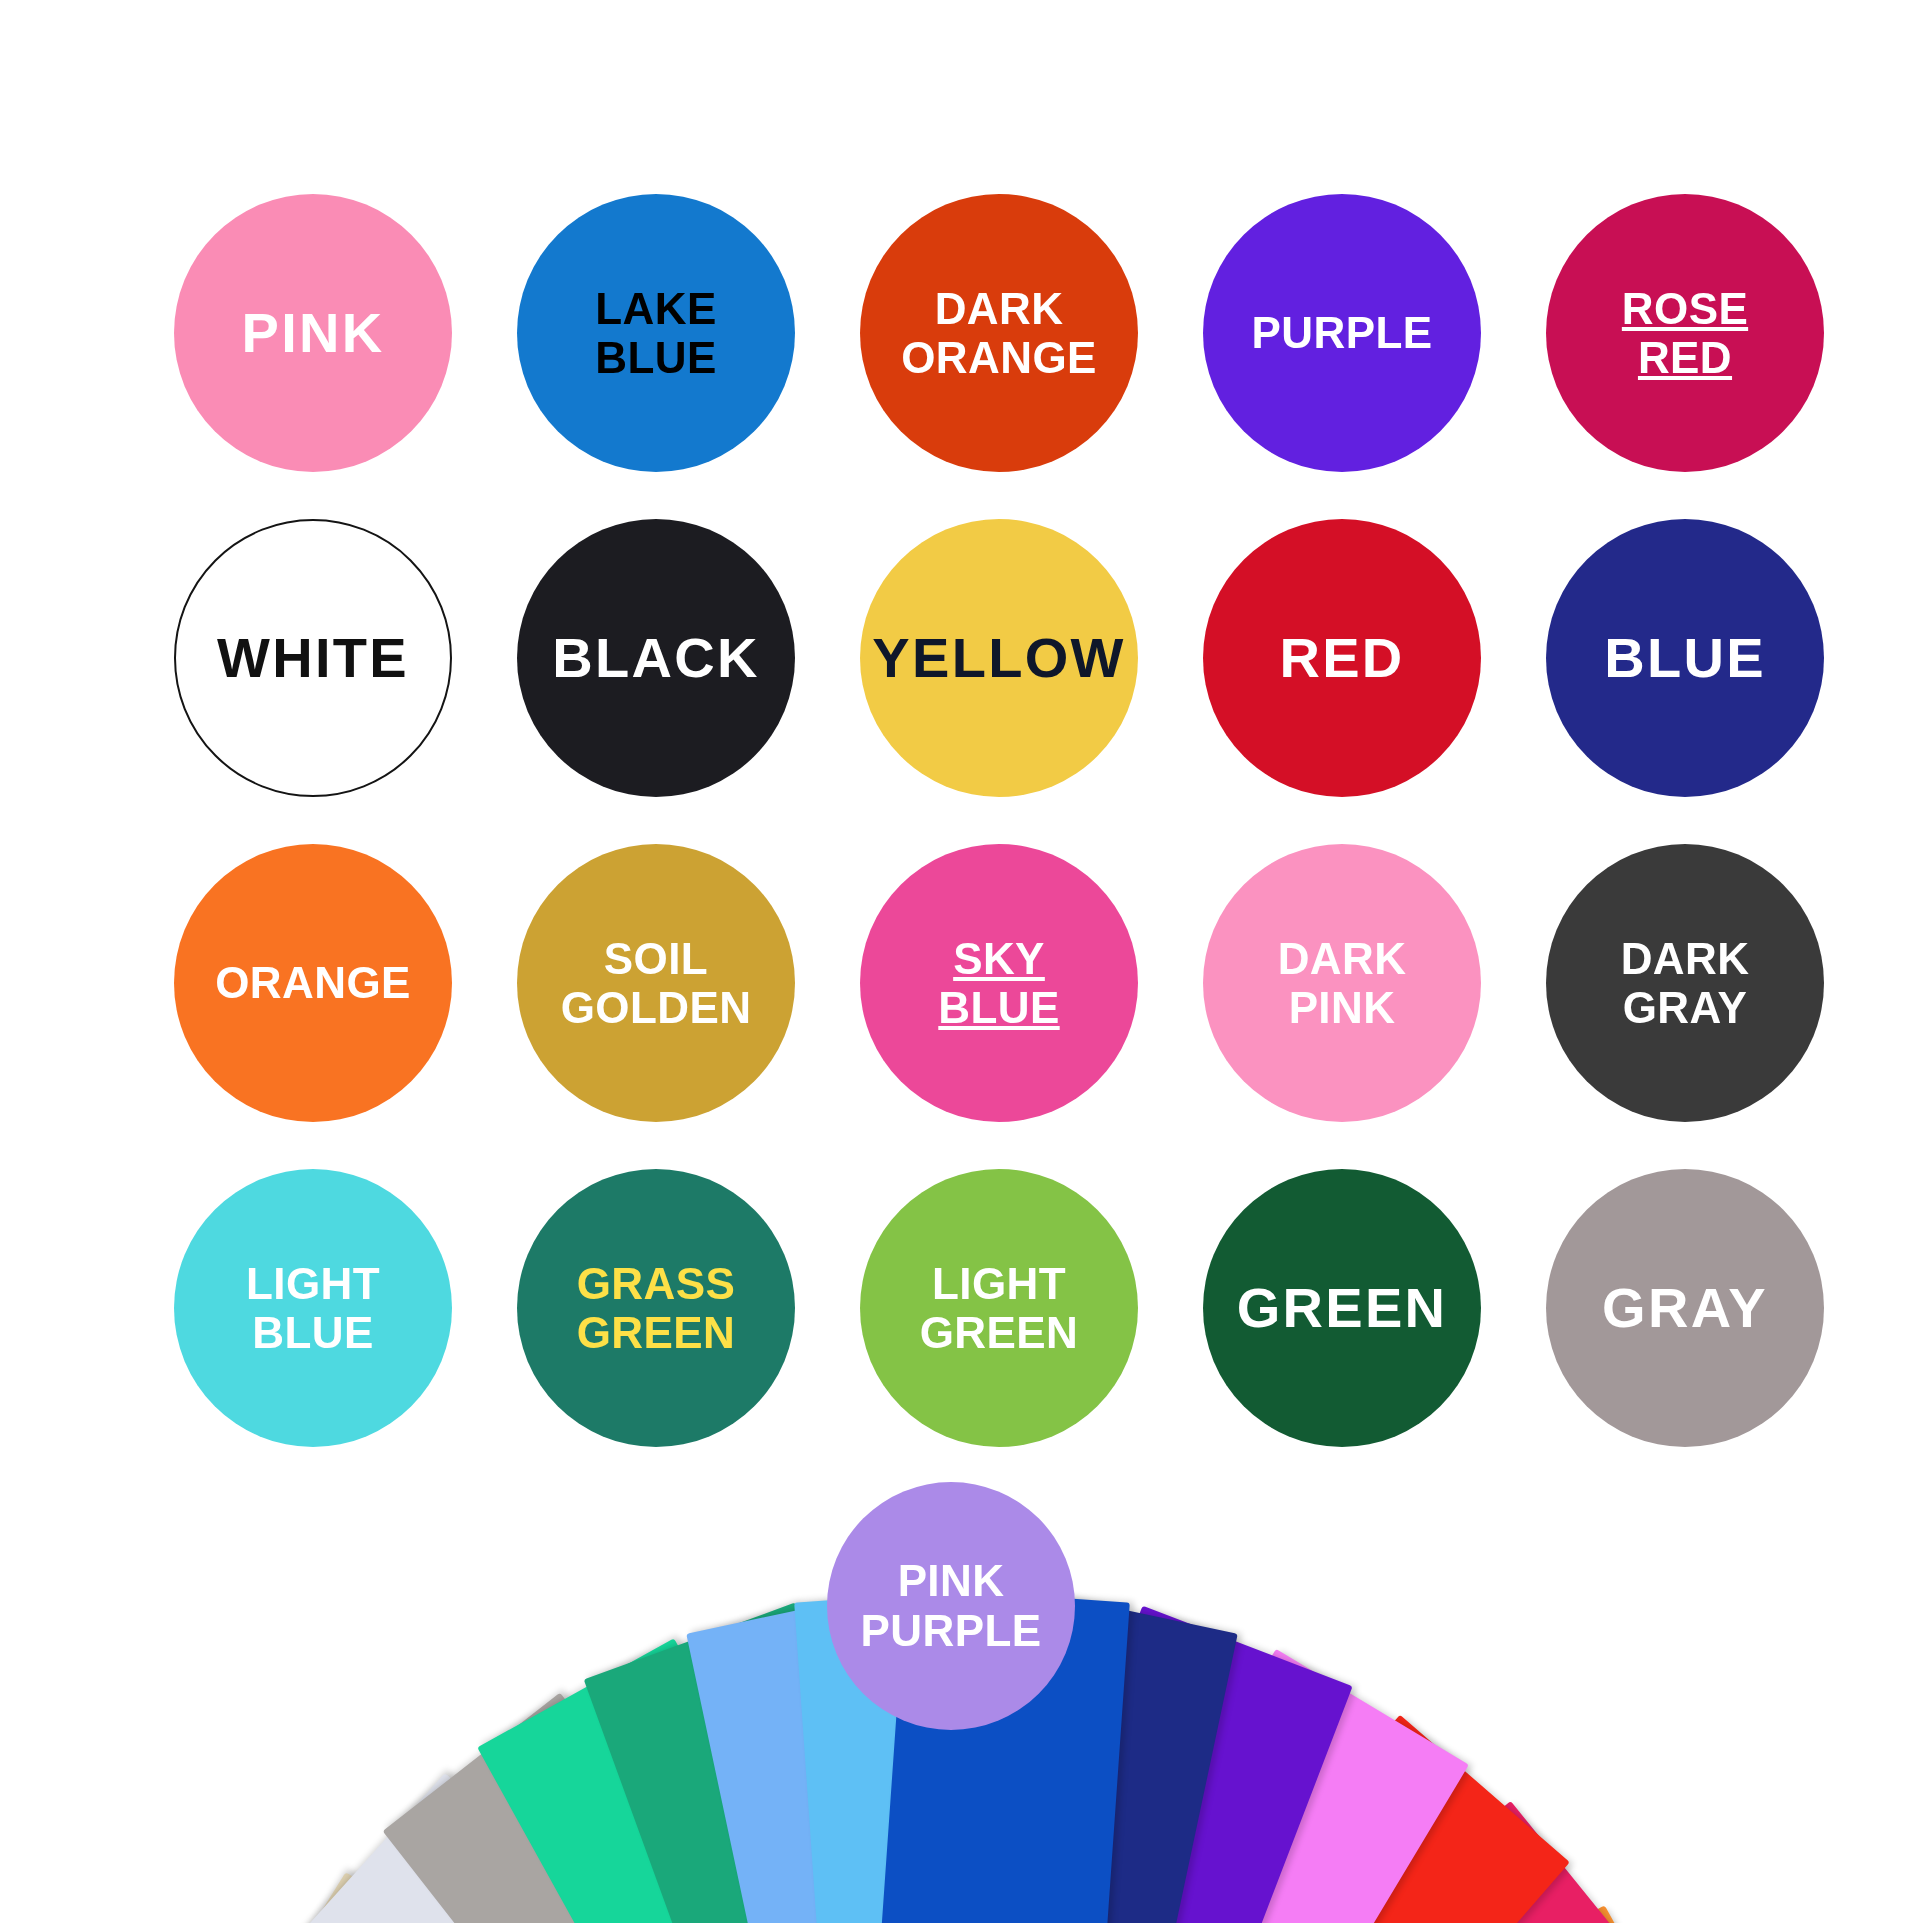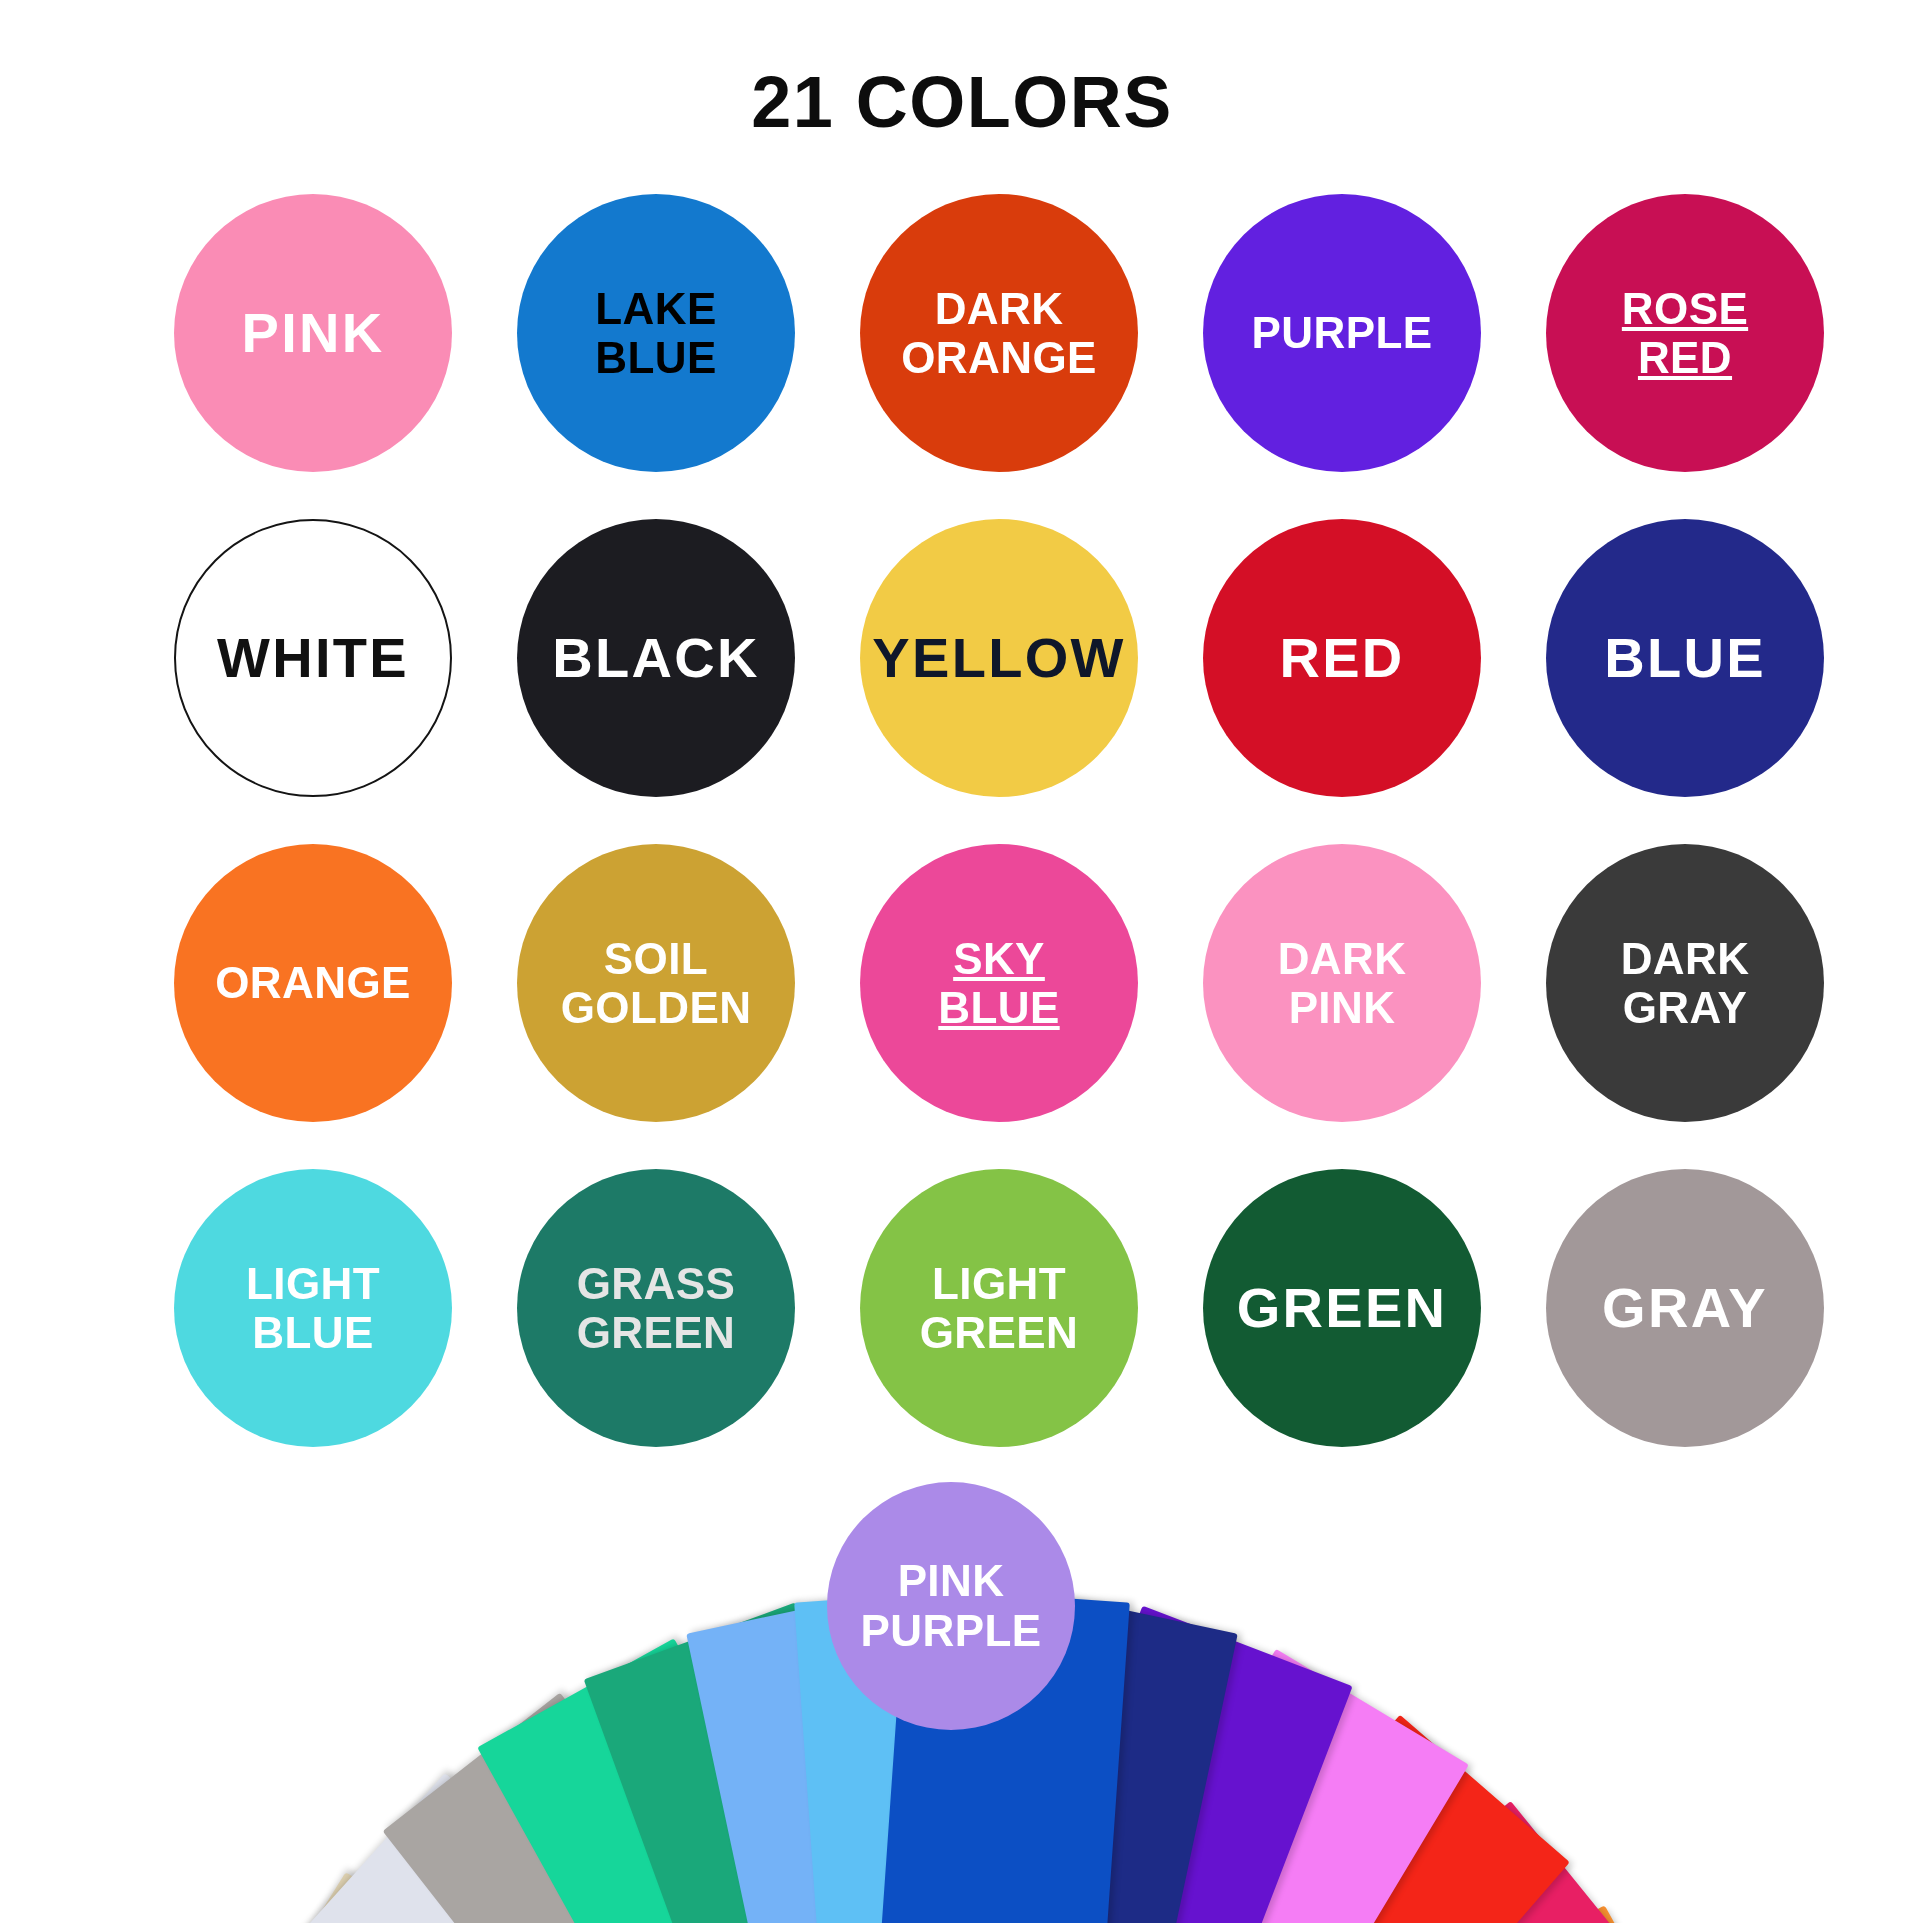--- a/index.html
+++ b/index.html
@@ -104,21 +104,20 @@
     letter-spacing: 0.4px;
     z-index: 60;
     user-select: none;
   }
 </style>
 </head>
 <body>
 
 <div id="page">
 
-  <div class="title">21 COLORS</div>
 
   <div class="grid">
       <div class="swatch big-label" style="background: rgb(250, 140, 181); color: rgb(255, 255, 255);">
         <span>PINK</span>
       </div>
       <div class="swatch" style="background: rgb(19, 121, 206); color: #000000;">
         <span>LAKE<br>BLUE</span>
       </div>
       <div class="swatch" style="background: rgb(217, 60, 12); color: rgb(255, 255, 255);">
         <span>DARK<br>ORANGE</span>
@@ -155,21 +154,21 @@
       </div>
       <div class="swatch" style="background: rgb(251, 146, 192); color: rgb(255, 255, 255);">
         <span>DARK<br>PINK</span>
       </div>
       <div class="swatch" style="background: rgb(58, 58, 58); color: rgb(255, 255, 255);">
         <span>DARK<br>GRAY</span>
       </div>
       <div class="swatch" style="background: rgb(78, 217, 224); color: rgb(255, 255, 255);">
         <span>LIGHT<br>BLUE</span>
       </div>
-      <div class="swatch" style="background: rgb(29, 122, 103); color: #e5e5e5;">
+      <div class="swatch" style="background: rgb(29, 122, 103); color: #fde047;">
         <span>GRASS<br>GREEN</span>
       </div>
       <div class="swatch" style="background: rgb(132, 195, 70); color: rgb(255, 255, 255);">
         <span>LIGHT<br>GREEN</span>
       </div>
       <div class="swatch big-label" style="background: rgb(18, 91, 51); color: rgb(255, 255, 255);">
         <span>GREEN</span>
       </div>
       <div class="swatch big-label" style="background: rgb(162, 152, 153); color: rgb(255, 255, 255);">
         <span>GRAY</span>

